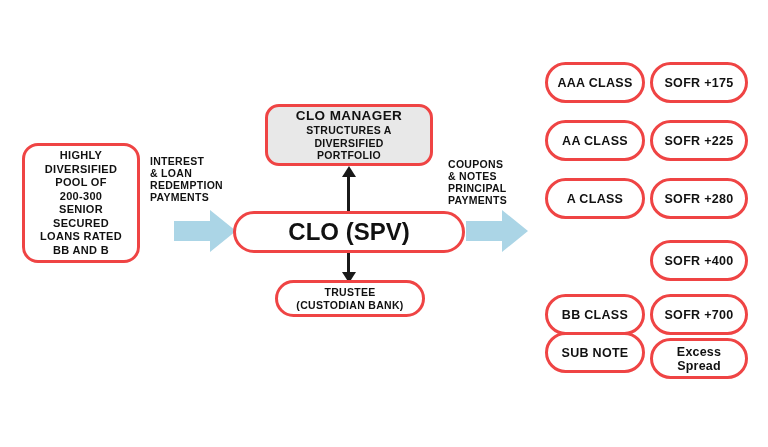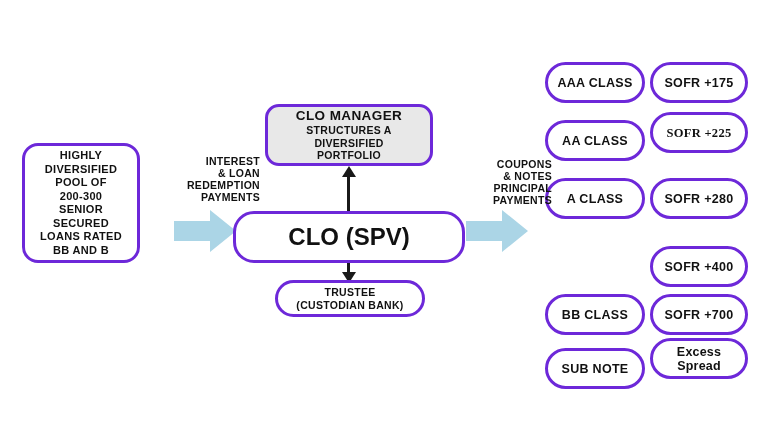--- a/index.html
+++ b/index.html
@@ -15,21 +15,21 @@
     width: 768px;
     height: 447px;
     background: #ffffff;
     overflow: hidden;
   }
 
   
   .node {
     position: absolute;
     box-sizing: border-box;
-    border: 3px solid #6d28d9;
+    border: 3px solid #ef4444;
     background: #ffffff;
     display: flex;
     flex-direction: column;
     align-items: center;
     justify-content: center;
     text-align: center;
     color: #111111;
     font-weight: bold;
     letter-spacing: 0.3px;
     z-index: 3;
@@ -66,21 +66,21 @@
     font-size: 10.5px;
     line-height: 12.5px;
     letter-spacing: 0.3px;
   }
 
   
   #spv-box {
     left: 233px;
     top: 211px;
     width: 232px;
-    height: 52px;
+    height: 42px;
     border-radius: 21px;
     font-size: 24px;
     letter-spacing: 0px;
   }
 
   
   #trustee-box {
     left: 275px;
     top: 280px;
     width: 150px;
@@ -135,21 +135,21 @@
   
   .block-arrow {
     position: absolute;
     z-index: 2;
   }
   .block-arrow svg { display: block; }
 
   
   .flow-label {
     position: absolute;
-    text-align: right;
+    text-align: left;
     font-size: 10.5px;
     line-height: 12px;
     font-weight: bold;
     color: #111111;
     letter-spacing: 0.3px;
     z-index: 4;
   }
   #label-interest { left: 150px; top: 155px; width: 110px; }
   #label-coupons  { left: 448px; top: 158px; width: 104px; }
 </style>
@@ -221,43 +221,43 @@
   <div class="node tranche-pill class-col" style="top:62px;">
     <div>AAA CLASS</div>
   </div>
   <div class="node tranche-pill rate-col" style="top:62px;">
     <div>SOFR +175</div>
   </div>
 
   <div class="node tranche-pill class-col" style="top:120px;">
     <div>AA CLASS</div>
   </div>
-  <div class="node tranche-pill rate-col" style="top:112px;font-family:Liberation Serif, serif;">
+  <div class="node tranche-pill rate-col" style="top:120px;">
     <div>SOFR +225</div>
   </div>
 
   <div class="node tranche-pill class-col" style="top:178px;">
     <div>A CLASS</div>
   </div>
   <div class="node tranche-pill rate-col" style="top:178px;text-align:center;">
     <div>SOFR +280</div>
   </div>
 
-  <div class="node tranche-pill rate-col" style="top:246px;">
+  <div class="node tranche-pill rate-col" style="top:240px;">
     <div>SOFR +400</div>
   </div>
 
   <div class="node tranche-pill class-col" style="top:294px;">
     <div>BB CLASS</div>
   </div>
   <div class="node tranche-pill rate-col" style="top:294px;">
     <div>SOFR +700</div>
   </div>
 
-  <div class="node tranche-pill class-col" style="top:348px;">
+  <div class="node tranche-pill class-col" style="top:332px;">
     <div>SUB NOTE</div>
   </div>
   <div class="node tranche-pill rate-col mixedcase" style="top:338px;">
     <div>Excess</div>
     <div>Spread</div>
   </div>
 
 </div>
 
 </body></html>

